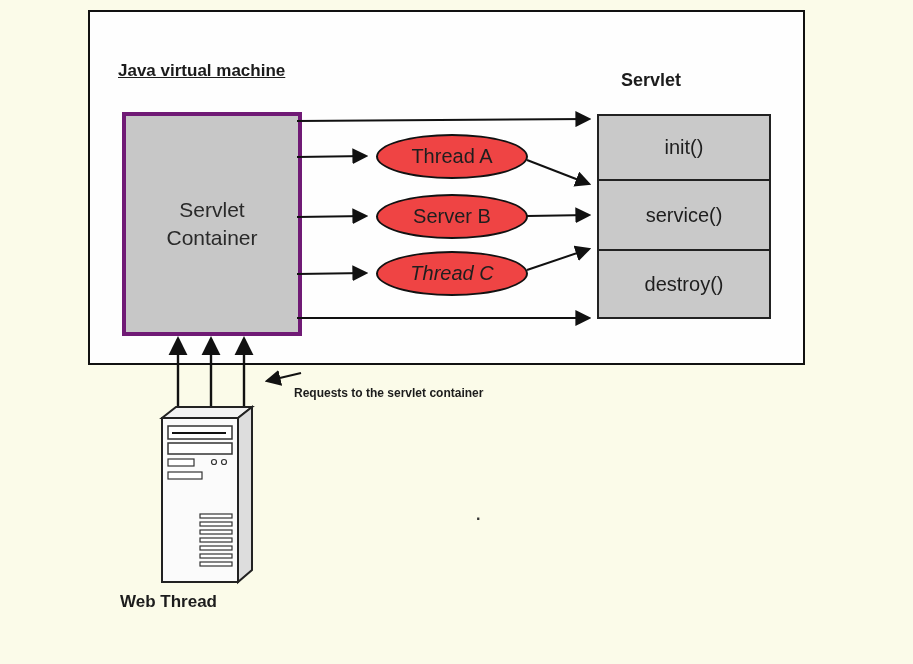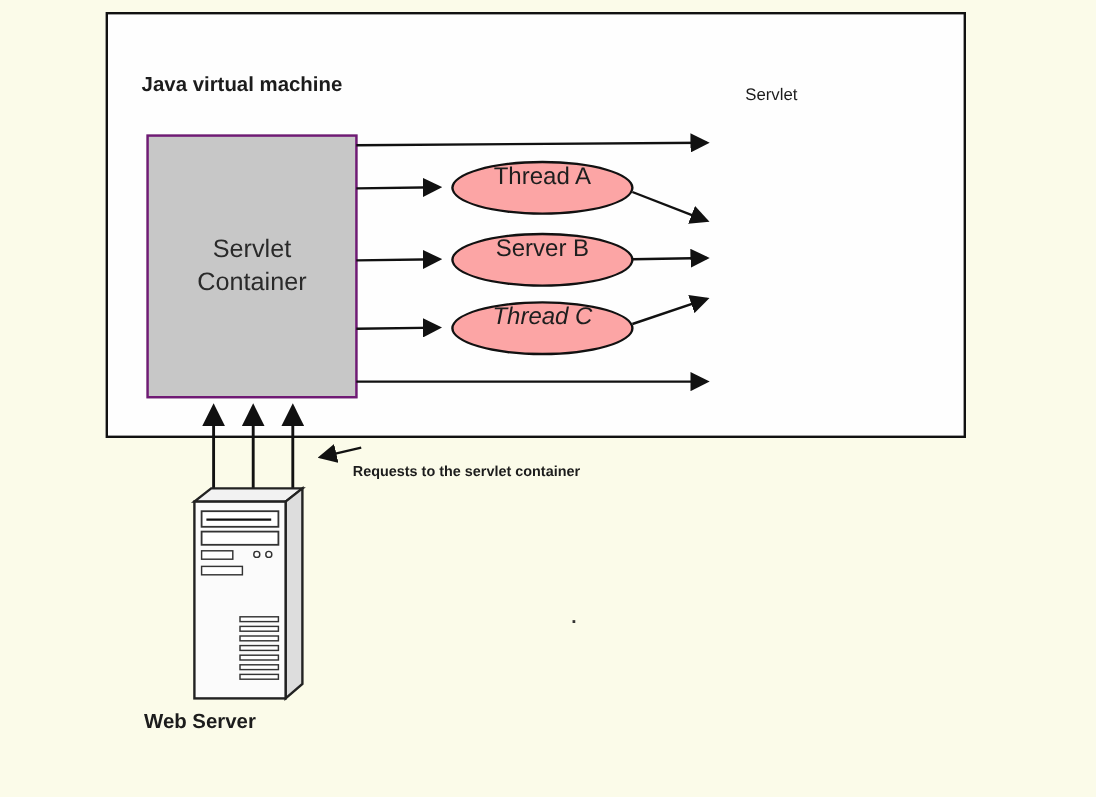--- a/index.html
+++ b/index.html
@@ -16,28 +16,28 @@
     color: #1c1c1c;
   }
   .jvm-box {
     position: absolute;
     left: 88px; top: 10px;
     width: 713px; height: 351px;
     background: #fefefe;
     border: 2px solid #111;
   }
   .txt { position: absolute; white-space: nowrap; }
-  .jvm-label  { left: 118px; top: 61px;  font-size: 17px; font-weight: bold; }
-  .servlet-header { left: 621px; top: 70px; font-size: 14px; font-weight: normal; }
+  .jvm-label  { left: 118px; top: 61px;  font-size: 17px; font-weight: bold; text-decoration: underline; }
+  .servlet-header { left: 621px; top: 70px; font-size: 18px; font-weight: bold; }
   .container-box {
     position: absolute;
     left: 122px; top: 112px;
     width: 172px; height: 216px;
     background: #c7c7c7;
-    border: 2px solid #701a75;
+    border: 4px solid #701a75;
     display: flex; align-items: center; justify-content: center;
     text-align: center;
   }
   .container-box span {
     display: inline-block;
     width: 120px;
     font-size: 21px;
     line-height: 1.35;
     color: #2a2a2a;
   }
@@ -56,22 +56,22 @@
   .method + .method { margin-top: -2px; }
   .method-init    { height: 63px; }
   .method-service { height: 68px; }
   .method-destroy { height: 66px; }
   .thread {
     position: absolute;
     left: 376px;
     width: 148px; height: 41px;
     border: 2px solid #111;
     border-radius: 50%;
-    background: #fca5a5;
-    display: flex; justify-content: center;
+    background: #ef4444;
+    display: flex; align-items: center; justify-content: center;
     font-size: 20px;
     color: #1e1e1e;
   }
   .thread-a { top: 134px; }
   .thread-b { top: 194px; }
   .thread-c { top: 251px; font-style: italic; }
   .requests-caption { left: 294px; top: 386px; font-size: 12px; font-weight: bold; }
   .web-server-label { left: 120px; top: 592px; font-size: 17px; font-weight: bold; }
   .stray-mark { left: 476px; top: 506px; font-size: 16px; font-weight: bold; color: #333; }
   svg.overlay {
@@ -94,20 +94,31 @@
 <div class="stage">
 
   <div class="jvm-box"></div>
   <div class="txt jvm-label">Java virtual machine</div>
   <div class="txt servlet-header">Servlet</div>
 
   <div class="container-box">
     <span>Servlet Container</span>
   </div>
 
+  <div class="methods">
+    <div class="method method-init">
+      <span>init()</span>
+    </div>
+    <div class="method method-service">
+      <span>service()</span>
+    </div>
+    <div class="method method-destroy">
+      <span>destroy()</span>
+    </div>
+  </div>
 
   <div class="thread thread-a">
     <span>Thread A</span>
   </div>
   <div class="thread thread-b">
     <span>Server B</span>
   </div>
   <div class="thread thread-c">
     <span>Thread C</span>
   </div>
@@ -146,16 +157,16 @@
     <rect x="50" y="112" width="32" height="4" fill="#ffffff" stroke="#333" stroke-width="1.2"></rect>
     <rect x="50" y="120" width="32" height="4" fill="#ffffff" stroke="#333" stroke-width="1.2"></rect>
     <rect x="50" y="128" width="32" height="4" fill="#ffffff" stroke="#333" stroke-width="1.2"></rect>
     <rect x="50" y="136" width="32" height="4" fill="#ffffff" stroke="#333" stroke-width="1.2"></rect>
     <rect x="50" y="144" width="32" height="4" fill="#ffffff" stroke="#333" stroke-width="1.2"></rect>
     <rect x="50" y="152" width="32" height="4" fill="#ffffff" stroke="#333" stroke-width="1.2"></rect>
     <rect x="50" y="160" width="32" height="4" fill="#ffffff" stroke="#333" stroke-width="1.2"></rect>
   </svg>
 
   <div class="txt requests-caption">Requests to the servlet container</div>
-  <div class="txt web-server-label">Web Server</div>
+  <div class="txt web-server-label">Web Thread</div>
   <div class="txt stray-mark">.</div>
 
 </div>
 
 </body></html>

